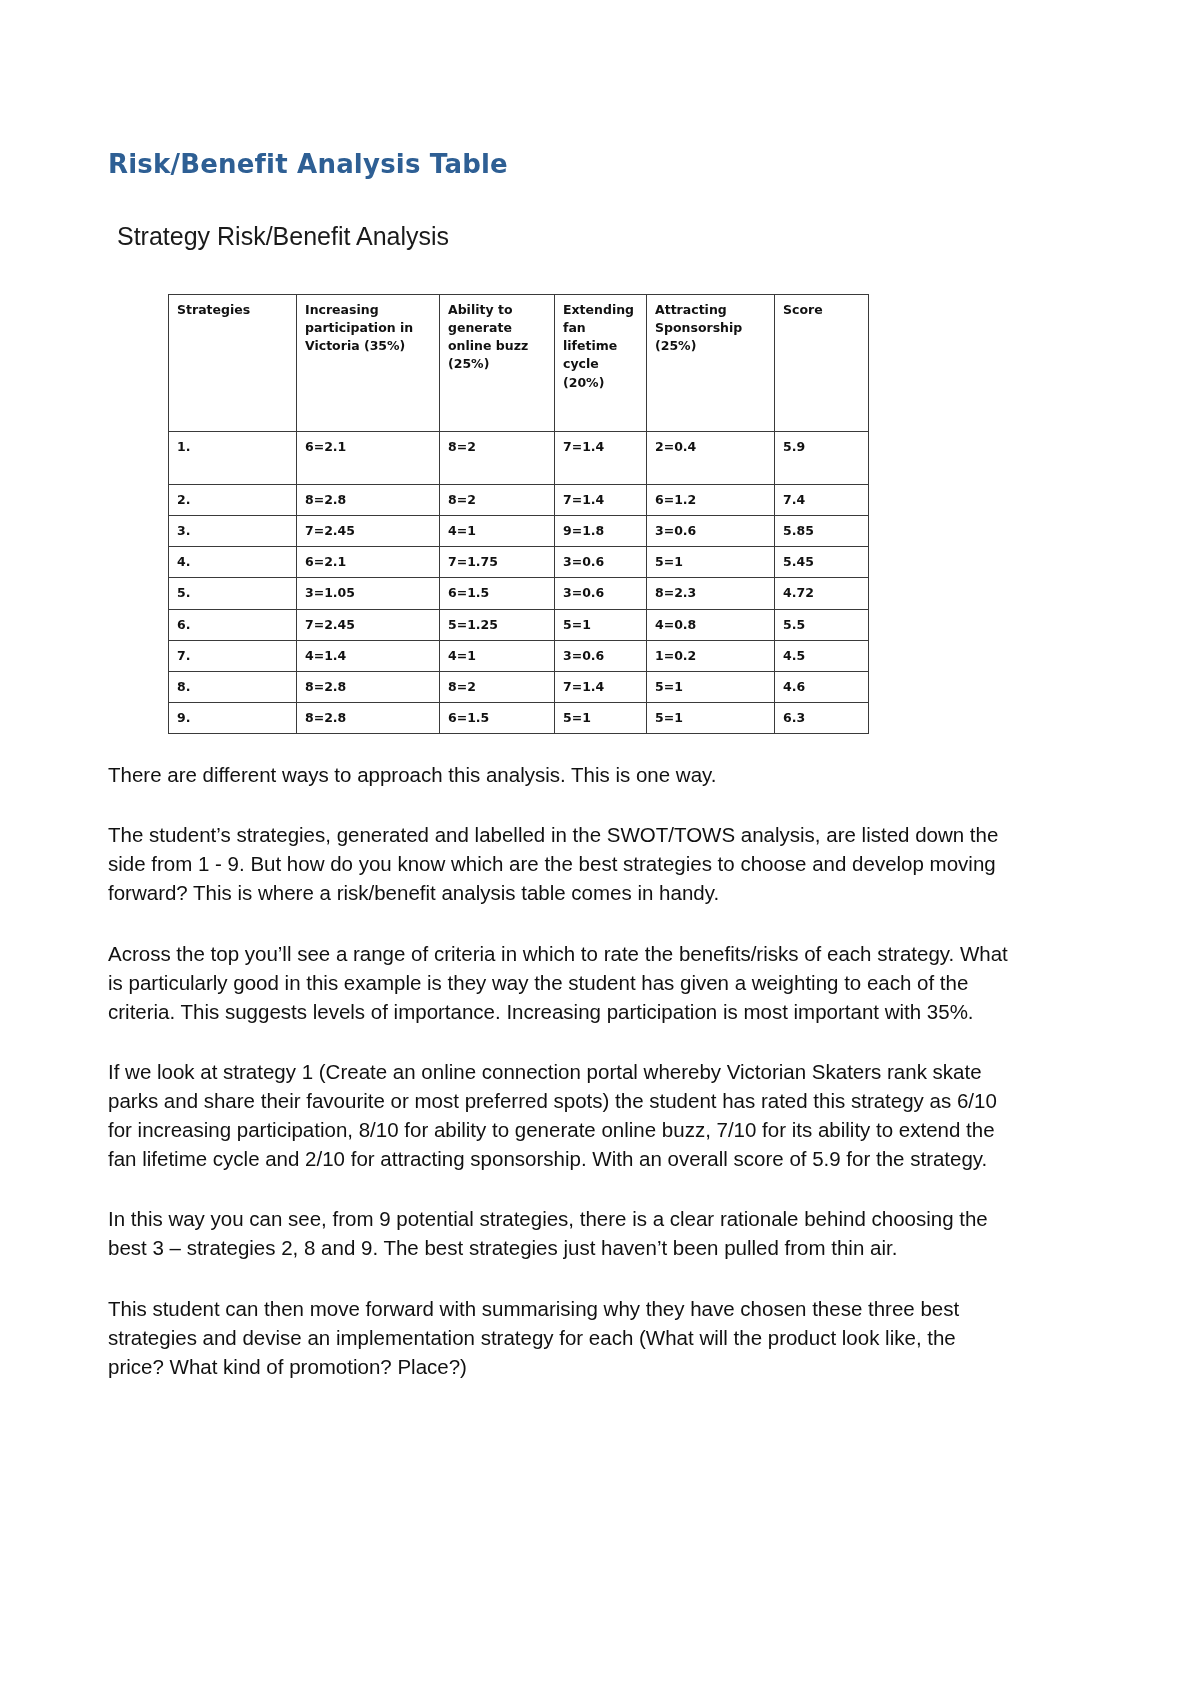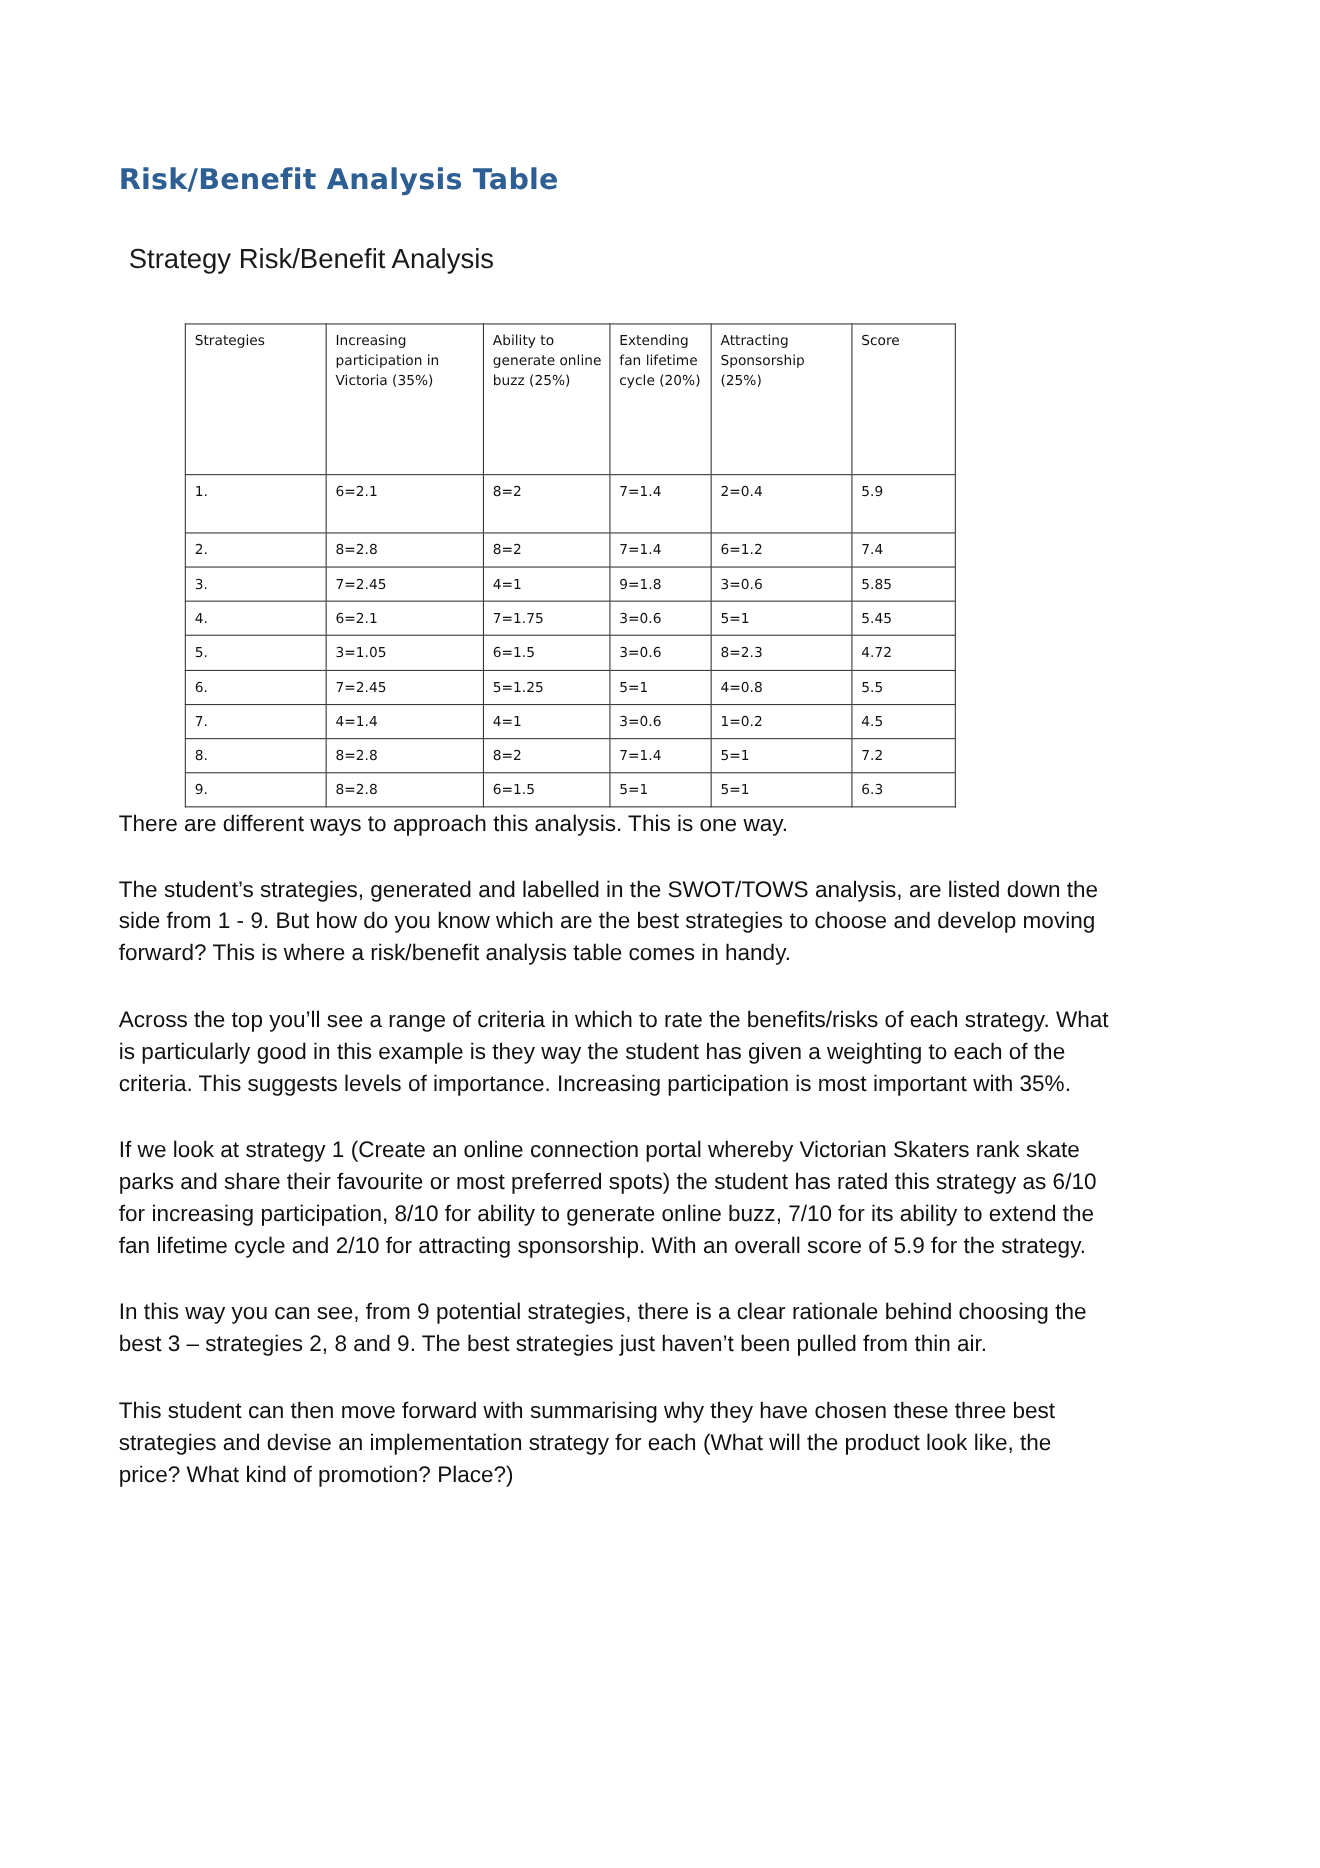--- a/index.html
+++ b/index.html
@@ -44,21 +44,21 @@
     width: 700px;
     table-layout: fixed;
     font-family: "DejaVu Sans", sans-serif;
   }
   table.rb-table th,
   table.rb-table td {
     border: 1px solid #3a3a3a;
     vertical-align: top;
     padding: 6px 7px 6px 8px;
     font-size: 12.5px;
-    font-weight: normal;
+    font-weight: bold;
     line-height: 1.45;
     color: #111111;
   }
   table.rb-table th {
     text-align: left;
     height: 124px;
   }
   table.rb-table td {
     height: 10px;
   }
@@ -66,20 +66,21 @@
     height: 40px;
   }
   col.c-strategies { width: 128px; }
   col.c-crit1 { width: 143px; }
   col.c-crit2 { width: 115px; }
   col.c-crit3 { width: 92px; }
   col.c-crit4 { width: 128px; }
   col.c-score { width: 94px; }
 
   .body-copy {
+    margin-top: 26px;
   }
   .body-copy p {
     font-family: "Liberation Sans", sans-serif;
     font-size: 20.5px;
     line-height: 1.42;
     margin: 0 0 31px 0;
     color: #111111;
     max-width: 900px;
   }
   .body-copy p:last-child {
@@ -170,21 +171,21 @@
         <td>3=0.6</td>
         <td>1=0.2</td>
         <td>4.5</td>
       </tr>
       <tr>
         <td>8.</td>
         <td>8=2.8</td>
         <td>8=2</td>
         <td>7=1.4</td>
         <td>5=1</td>
-        <td>7.2</td>
+        <td>4.6</td>
       </tr>
       <tr>
         <td>9.</td>
         <td>8=2.8</td>
         <td>6=1.5</td>
         <td>5=1</td>
         <td>5=1</td>
         <td>6.3</td>
       </tr>
     </tbody>

